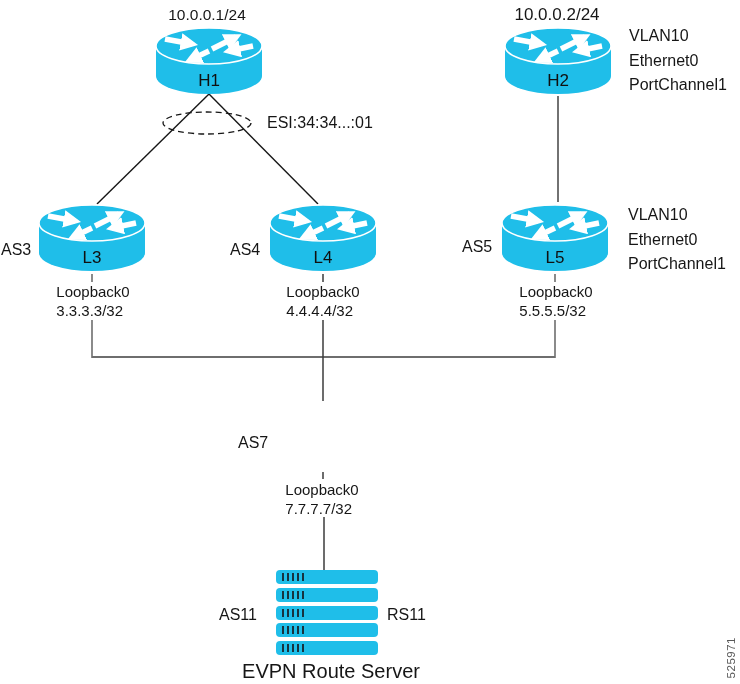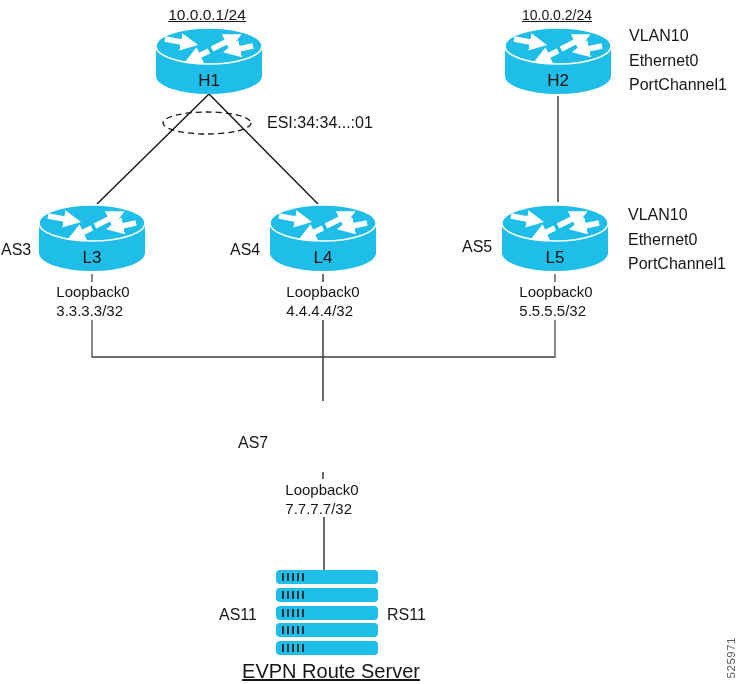--- a/index.html
+++ b/index.html
@@ -12,21 +12,21 @@
 
   
   .router { position:absolute; width:110px; height:70px; }
   .router svg { display:block; width:110px; height:70px; }
   .router .rlabel {
     position:absolute; left:0; right:0; bottom:5px; text-align:center;
     font-size:17px; font-weight:400; color:#101010;
   }
 
   .txt { position:absolute; font-size:16px; line-height:24.5px; white-space:nowrap; }
-  .ctr { transform:translateX(-50%); text-align:right;text-decoration:underline; }
+  .ctr { transform:translateX(-50%); text-align:right; }
   .lp  { position:absolute; font-size:15px; line-height:18.5px; text-align:left;
          transform:translateX(-50%); white-space:nowrap; }
 
   
   .server-stack { position:absolute; left:276px; top:570px; width:102px;
                   display:flex; flex-direction:column; gap:3.75px; }
   .server-bar { height:14px; border-radius:4px; background:#1FBEE9; position:relative; }
   .server-bar .ticks {
     position:absolute; left:6px; top:3px; width:23px; height:8px;
     background:repeating-linear-gradient(to right,#17333f 0 2.5px,transparent 2.5px 5px);
@@ -72,21 +72,21 @@
   </svg>
 
   <div class="txt ctr abs" style="left:207px; top:3px; font-size:15.5px">10.0.0.1/24</div>
   <div class="router" style="left:154px; top:26px">
     <svg viewBox="0 0 110 70">
         <use href="#router-sym"></use>
       </svg>
     <span class="rlabel">H1</span>
   </div>
 
-  <div class="txt ctr abs" style="left:557px; top:3px; font-size:14px">10.0.0.2/24</div>
+  <div class="txt ctr abs" style="left:557px; top:3px; font-size:17px">10.0.0.2/24</div>
   <div class="router" style="left:503px; top:26px">
     <svg viewBox="0 0 110 70">
         <use href="#router-sym"></use>
       </svg>
     <span class="rlabel">H2</span>
   </div>
   <div class="txt abs" style="left:629px; top:24px">
     <div>VLAN10</div>
     <div>Ethernet0</div>
     <div>PortChannel1</div>

